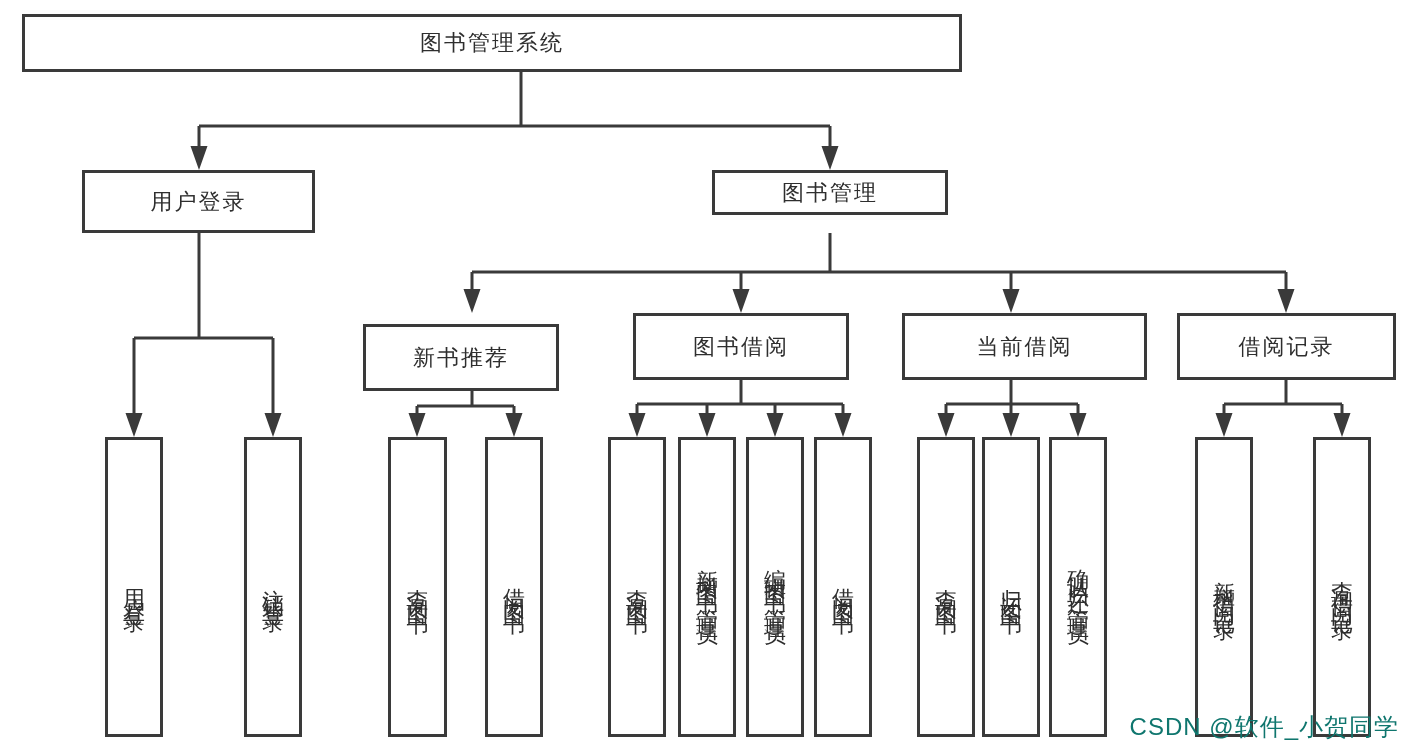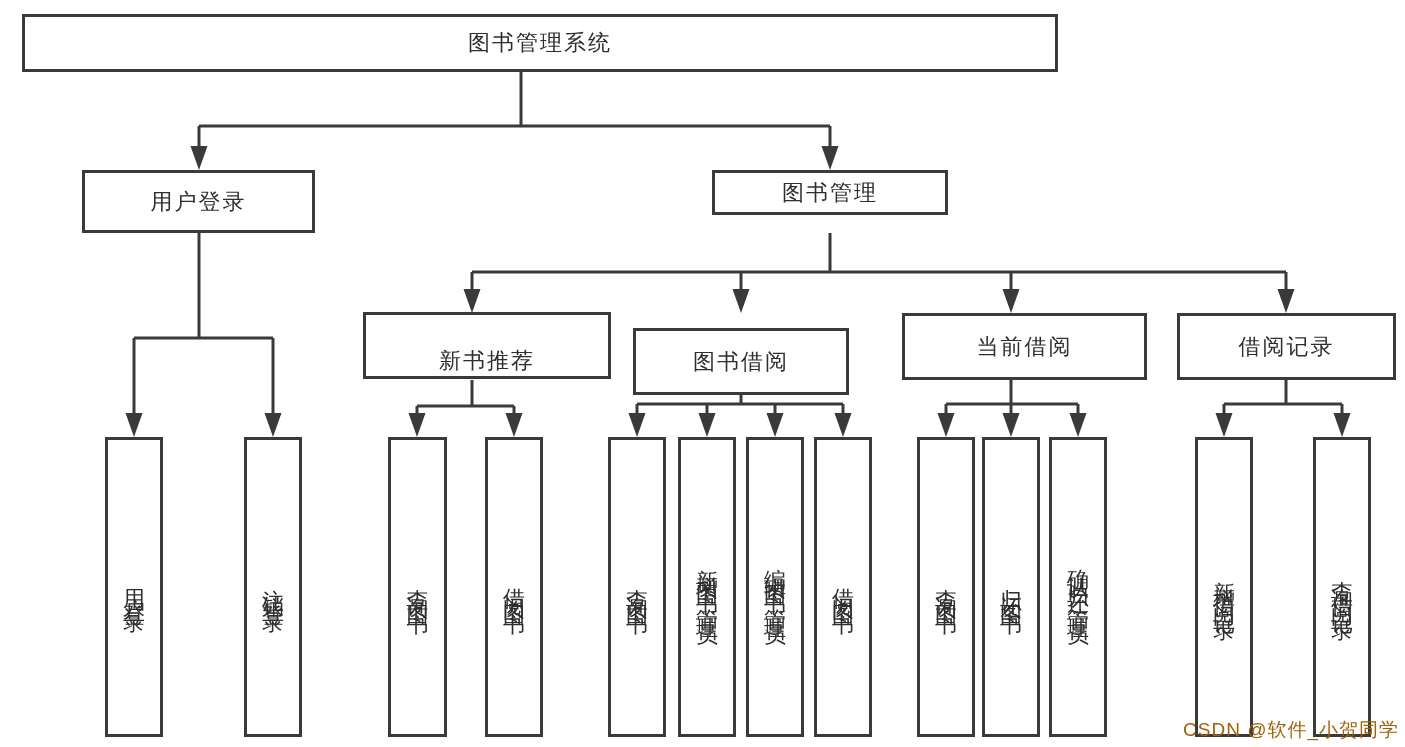--- a/index.html
+++ b/index.html
@@ -37,23 +37,23 @@
     writing-mode: vertical-rl;
     text-orientation: mixed;
     letter-spacing: 8px;
     line-height: 1;
     white-space: nowrap;
   }
   #watermark {
     position: absolute;
     right: 6px;
     bottom: 4px;
-    font-size: 19px;
+    font-size: 24px;
     letter-spacing: 1px;
-    color: #a16207;
+    color: #0f766e;
     z-index: 5;
     white-space: nowrap;
   }
 </style>
 </head>
 <body>
 
 <div id="canvas">
 
   <svg id="connectors" viewBox="0 0 1405 747" xmlns="http://www.w3.org/2000/svg">
@@ -61,35 +61,35 @@
       M521 72 V126  M199 126 H830  M199 126 V148  M830 126 V148
       M199 233 V338  M134 338 H273  M134 338 V414  M273 338 V414
       M830 233 V272  M472 272 H1286  M472 272 V290  M741 272 V290  M1011 272 V290  M1286 272 V290
       M472 380 V406  M417 406 H514  M417 406 V414  M514 406 V414
       M741 380 V404  M637 404 H843  M637 404 V414  M707 404 V414  M775 404 V414  M843 404 V414
       M1011 380 V404  M946 404 H1078  M946 404 V414  M1011 404 V414  M1078 404 V414
       M1286 380 V404  M1224 404 H1342  M1224 404 V414  M1342 404 V414"></path>
     <path id="arrowheads" fill="#3a3a3a" stroke="none" d="M190.5 146 L207.5 146 L199 170 Z M821.5 146 L838.5 146 L830 170 Z M125.5 413 L142.5 413 L134 437 Z M264.5 413 L281.5 413 L273 437 Z M463.5 289 L480.5 289 L472 313 Z M732.5 289 L749.5 289 L741 313 Z M1002.5 289 L1019.5 289 L1011 313 Z M1277.5 289 L1294.5 289 L1286 313 Z M408.5 413 L425.5 413 L417 437 Z M505.5 413 L522.5 413 L514 437 Z M628.5 413 L645.5 413 L637 437 Z M698.5 413 L715.5 413 L707 437 Z M766.5 413 L783.5 413 L775 437 Z M834.5 413 L851.5 413 L843 437 Z M937.5 413 L954.5 413 L946 437 Z M1002.5 413 L1019.5 413 L1011 437 Z M1069.5 413 L1086.5 413 L1078 437 Z M1215.5 413 L1232.5 413 L1224 437 Z M1333.5 413 L1350.5 413 L1342 437 Z"></path>
   </svg>
 
-  <div class="node h" style="left:22px; top:14px; width:1036px; height:58px;">
+  <div class="node h" style="left:22px; top:14px; width:940px; height:58px;">
     <span class="lbl">图书管理系统</span>
   </div>
 
   <div class="node h" style="left:82px; top:170px; width:233px; height:63px;">
     <span class="lbl">用户登录</span>
   </div>
   <div class="node h" style="left:712px; top:170px; width:236px; height:45px;">
     <span class="lbl">图书管理</span>
   </div>
 
-  <div class="node h" style="left:363px; top:312px; width:248px; height:67px;align-items:flex-end;">
+  <div class="node h" style="left:363px; top:324px; width:196px; height:67px;">
     <span class="lbl">新书推荐</span>
   </div>
-  <div class="node h" style="left:633px; top:313px; width:216px; height:67px;margin-top:15px;">
+  <div class="node h" style="left:633px; top:313px; width:216px; height:67px;">
     <span class="lbl">图书借阅</span>
   </div>
   <div class="node h" style="left:902px; top:313px; width:245px; height:67px;">
     <span class="lbl">当前借阅</span>
   </div>
   <div class="node h" style="left:1177px; top:313px; width:219px; height:67px;">
     <span class="lbl">借阅记录</span>
   </div>
 
   <div class="node v" style="left:105px; top:437px; width:58px; height:300px;">

